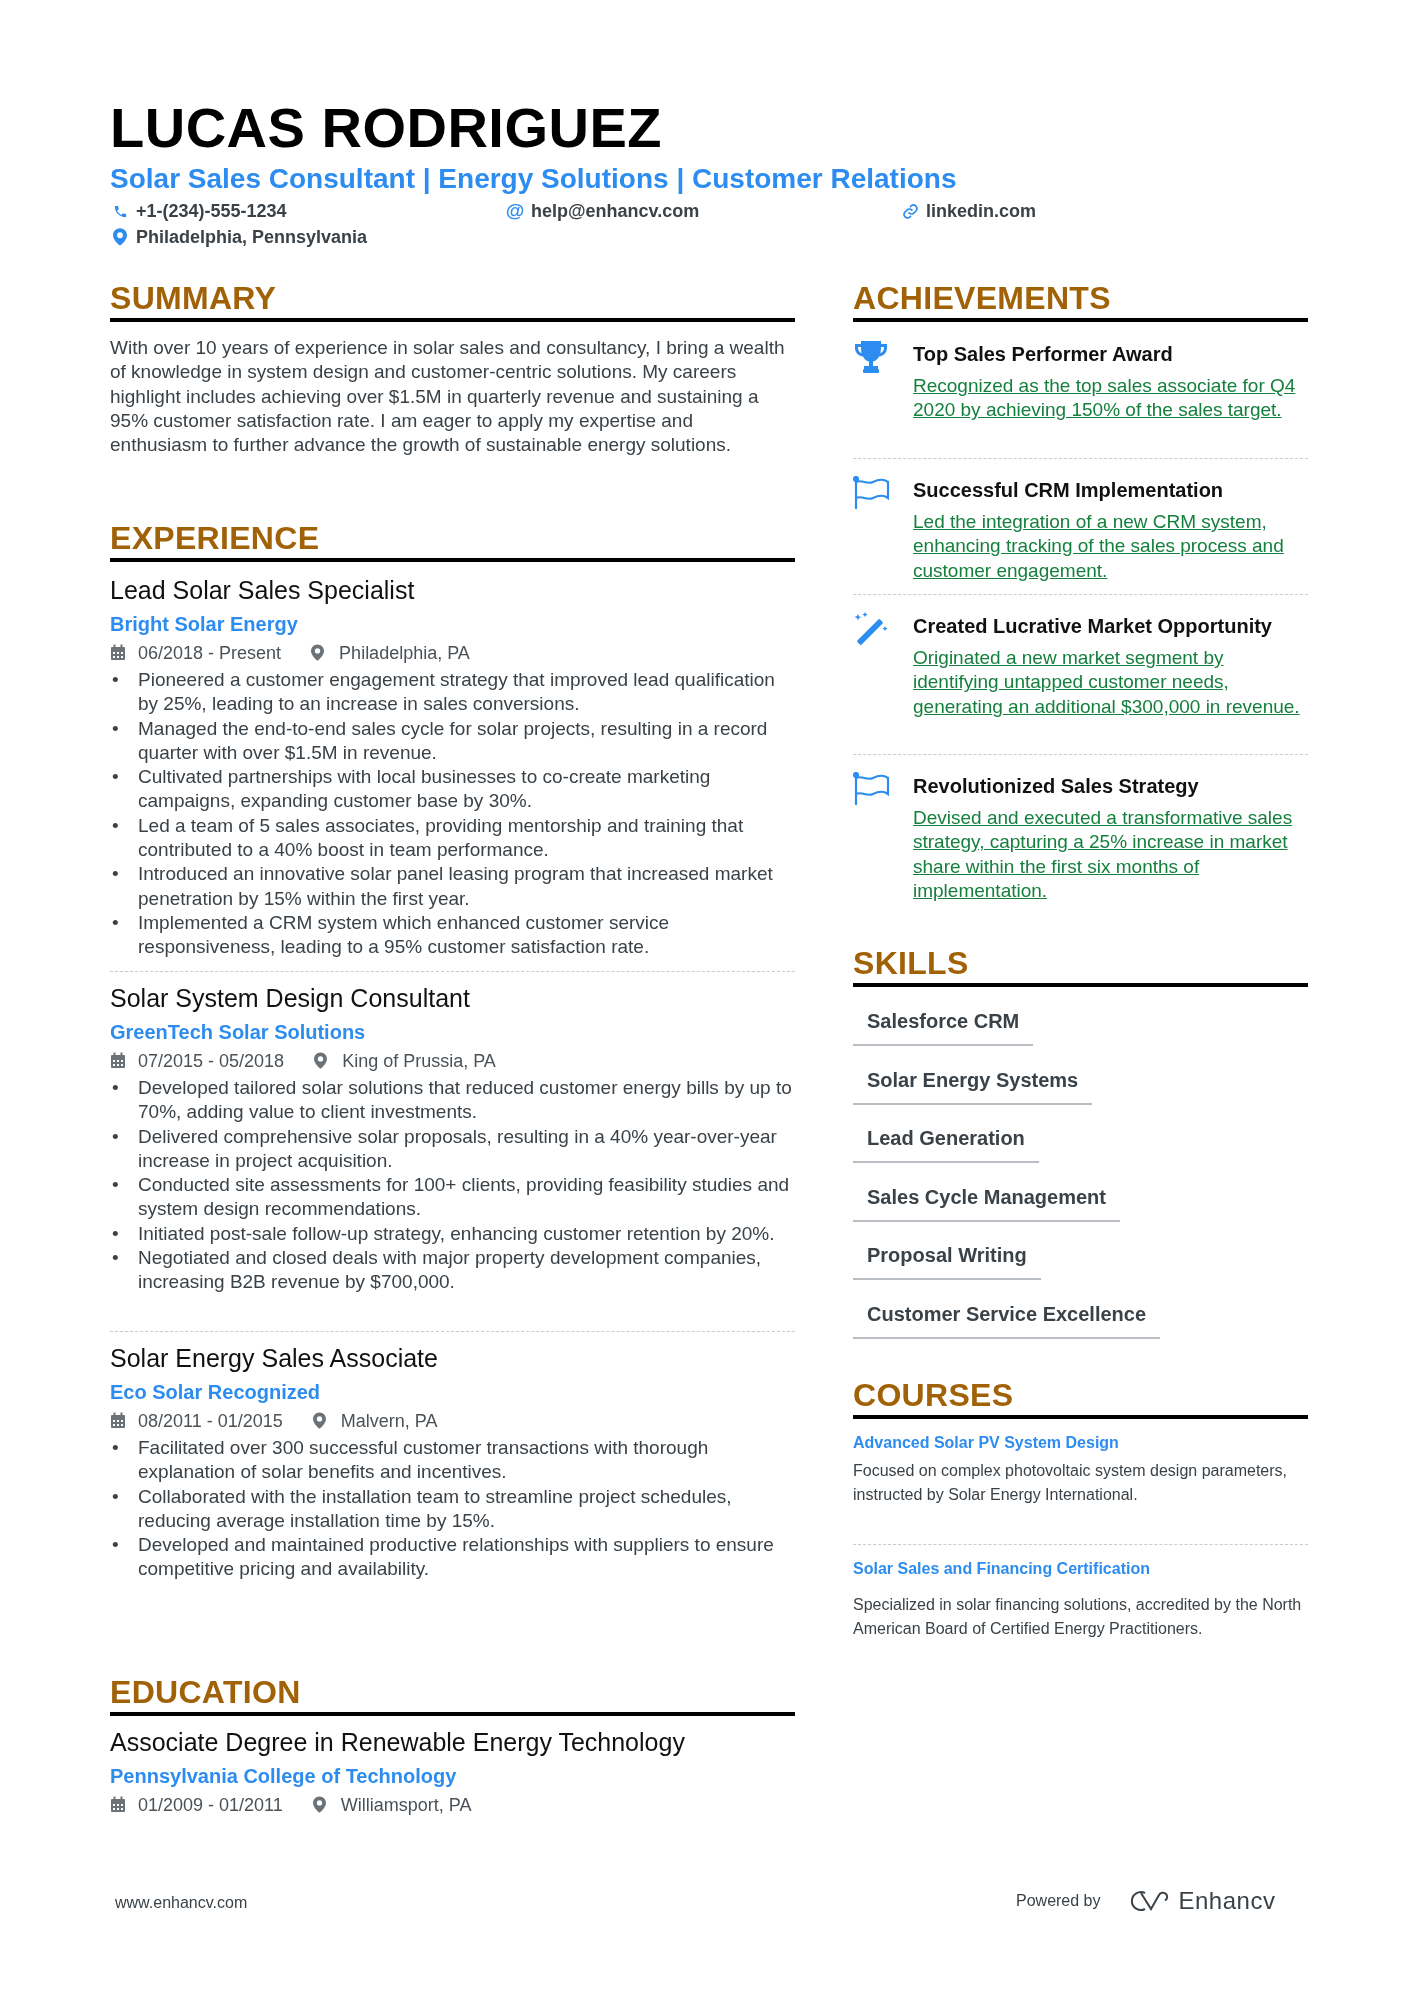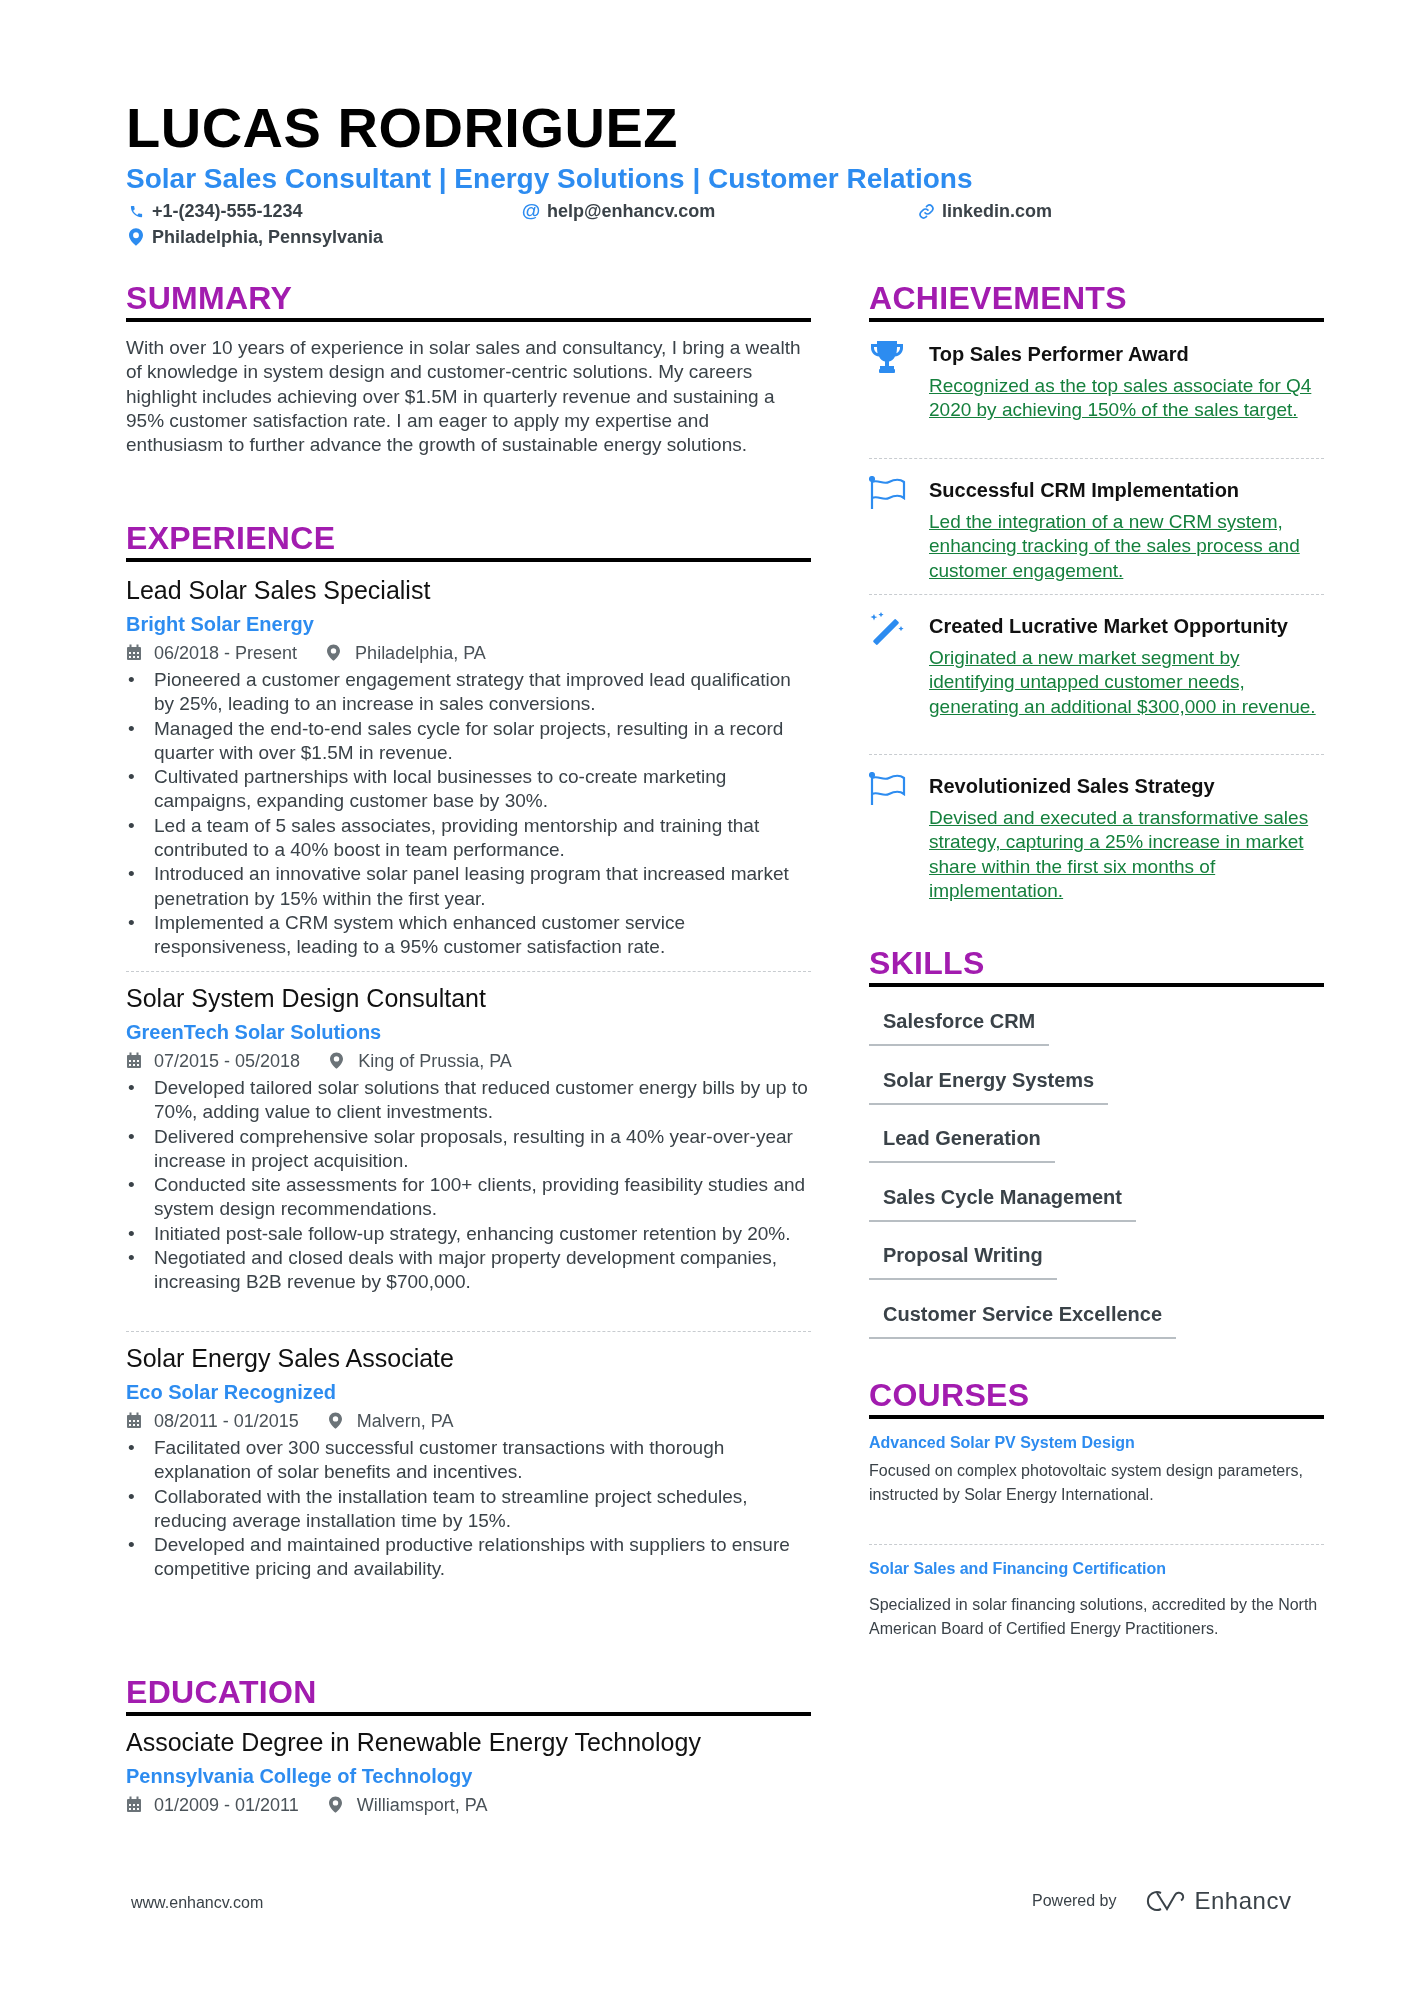--- a/index.html
+++ b/index.html
@@ -1,28 +1,28 @@
 <!DOCTYPE html>
 <html><head>
 <meta charset="utf-8">
 <style>
   * { box-sizing: border-box; margin: 0; padding: 0; }
   html, body { width: 1410px; height: 1995px; background: #ffffff; }
   body { position: relative; font-family: "Liberation Sans", "DejaVu Sans", sans-serif; color: #1f2a30; overflow: hidden; }
-  .page { position: absolute; left: 16px; top: 0; width: 1289px; height: 1995px; }
+  .page { position: absolute; left: 0; top: 0; width: 1289px; height: 1995px; }
 
   .name { position: absolute; left: 110px; top: 96px; font-size: 56px; font-weight: 700; color: #000; letter-spacing: 0.5px; line-height: 64px; }
   .title { position: absolute; left: 110px; top: 161px; font-size: 28px; font-weight: 600; color: #2d8cf0; line-height: 36px; white-space: nowrap; }
   .contact { position: absolute; font-size: 18px; font-weight: 700; color: #3a4248; line-height: 24px; display: flex; align-items: center; white-space: nowrap; }
   .contact .ic { color: #2d8cf0; width: 20px; height: 20px; margin-right: 6px; display: inline-flex; align-items: center; justify-content: center; }
 
   .col-left { position: absolute; left: 110px; top: 0; width: 685px; }
   .col-right { position: absolute; left: 853px; top: 0; width: 455px; }
 
-  .sec-title { position: absolute; font-size: 32px; font-weight: 700; color: #a21caf; line-height: 40px; letter-spacing: 0.3px; }
+  .sec-title { position: absolute; font-size: 32px; font-weight: 700; color: #a16207; line-height: 40px; letter-spacing: 0.3px; }
   .sec-rule { position: absolute; height: 4px; background: #000; }
 
   .para { font-size: 19px; line-height: 24.3px; color: #3a4248; }
 
   .job-title { font-size: 25px; color: #111; line-height: 32px; }
   .company { font-size: 20px; font-weight: 700; color: #2d8cf0; line-height: 28px; }
   .meta { font-size: 18px; color: #4a5258; line-height: 26px; display: flex; align-items: center; }
   .meta .mi { display: inline-flex; width: 18px; height: 18px; margin-right: 10px; color: #5a6268; }
   .meta .gap { width: 30px; }
   ul.bullets { list-style: none; }

